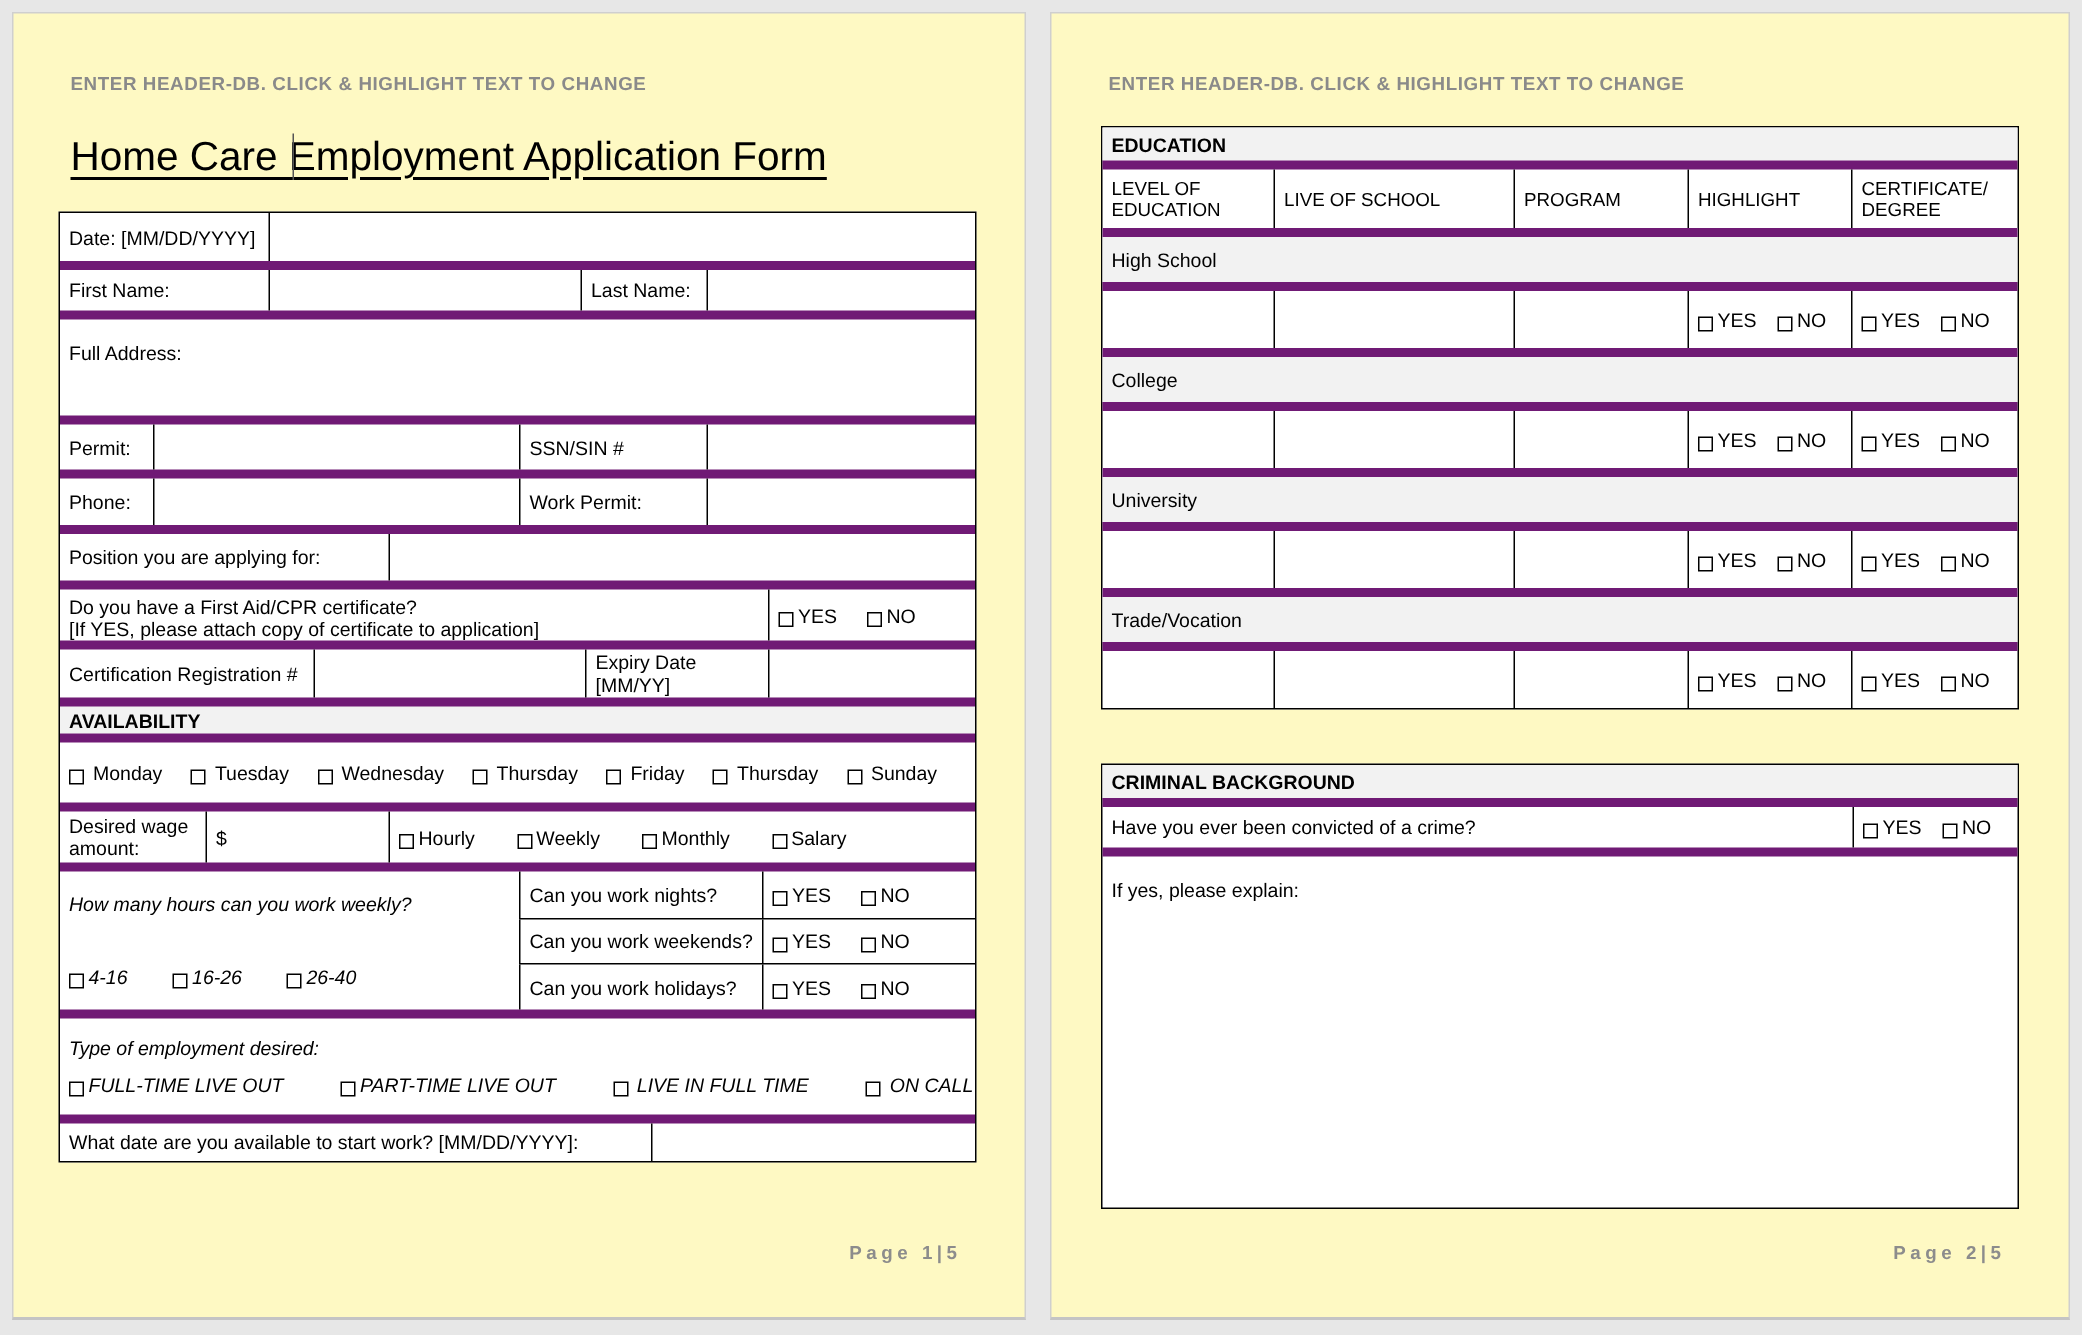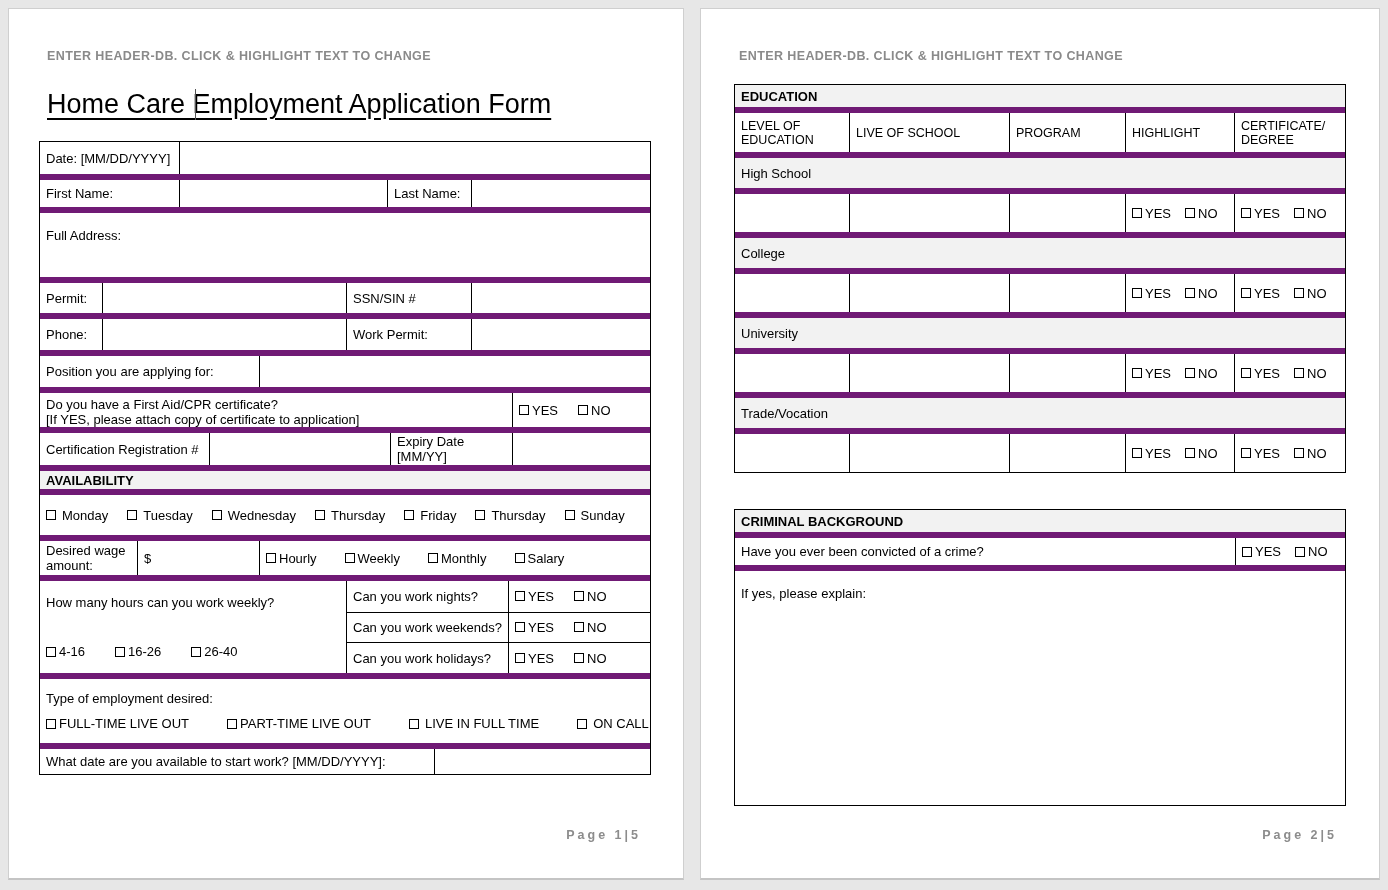--- a/index.html
+++ b/index.html
@@ -5,21 +5,21 @@
   * { margin:0; padding:0; box-sizing:border-box; }
   html,body { width:1388px; height:890px; }
   body {
     background:#e7e7e7;
     font-family:"Liberation Sans", sans-serif;
     color:#000;
     position:relative;
     overflow:hidden;
   }
   .page {
-    position:absolute; top:8px; height:872px; background:#ffffff;
+    position:absolute; top:8px; height:872px; background:#fef9c3;
     border:1px solid #cfcfcf; border-bottom:2px solid #c4c4c4;
   }
   #page1 { left:8px;   width:676px; }
   #page2 { left:700px; width:680px; }
 
   .header-note {
     position:absolute; left:38px; top:40px;
     font-size:12.5px; font-weight:bold; color:#8a8a8a; letter-spacing:.4px;
   }
   .doc-title {
@@ -45,25 +45,25 @@
   .top { align-items:flex-start; padding-top:5px;margin-top:10px; }
   .fill { background:#f2f2f2; }
   .bold { font-weight:bold; }
   .pre { white-space:pre-line; }
   .grow { flex:1; }
 
   .cb {
     display:inline-block; width:10px; height:10px;
     border:1px solid #000; background:#fff; flex:none; margin-right:3px;
   }
-  .opt { display:inline-flex; align-items:center; white-space:nowrap; cursor:default; }
+  .opt { display:inline-flex; align-items:flex-end; white-space:nowrap; cursor:default; }
   .yn  { display:inline-flex; gap:20px; }
   .yn-tight { gap:14px; }
 
-  .col { display:flex; flex-direction:column; justify-content:space-between; align-items:flex-start; }
+  .col { display:flex; flex-direction:column; justify-content:space-between; align-items:flex-start;font-style:italic; }
   .sub { display:flex; border-top:1px solid #000; align-items:stretch; }
   .subcol > .sub:first-child { border-top:none; }
   .subcol { flex:1; display:flex; flex-direction:column; }
   .hdr { font-size:12.5px; }
 </style>
 </head>
 <body>
 
 <div class="page" id="page1">
 

